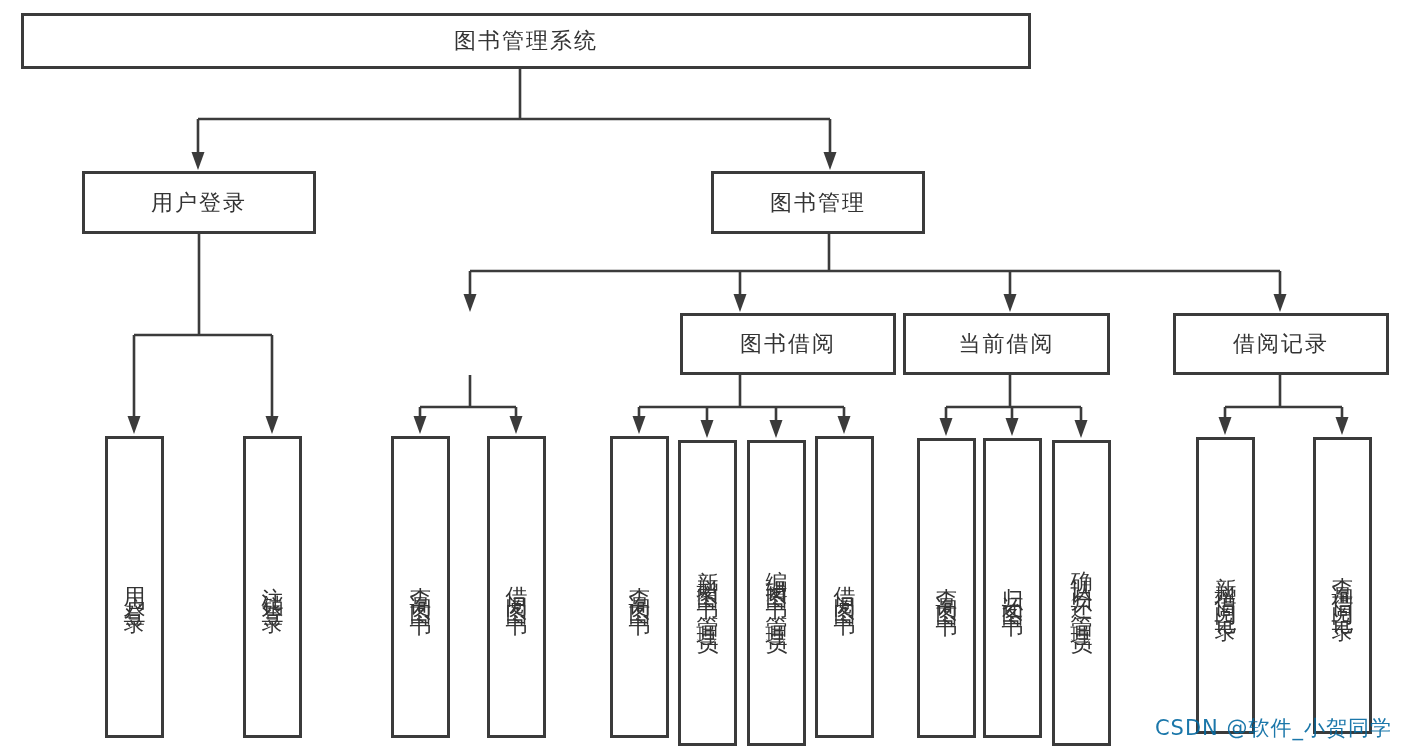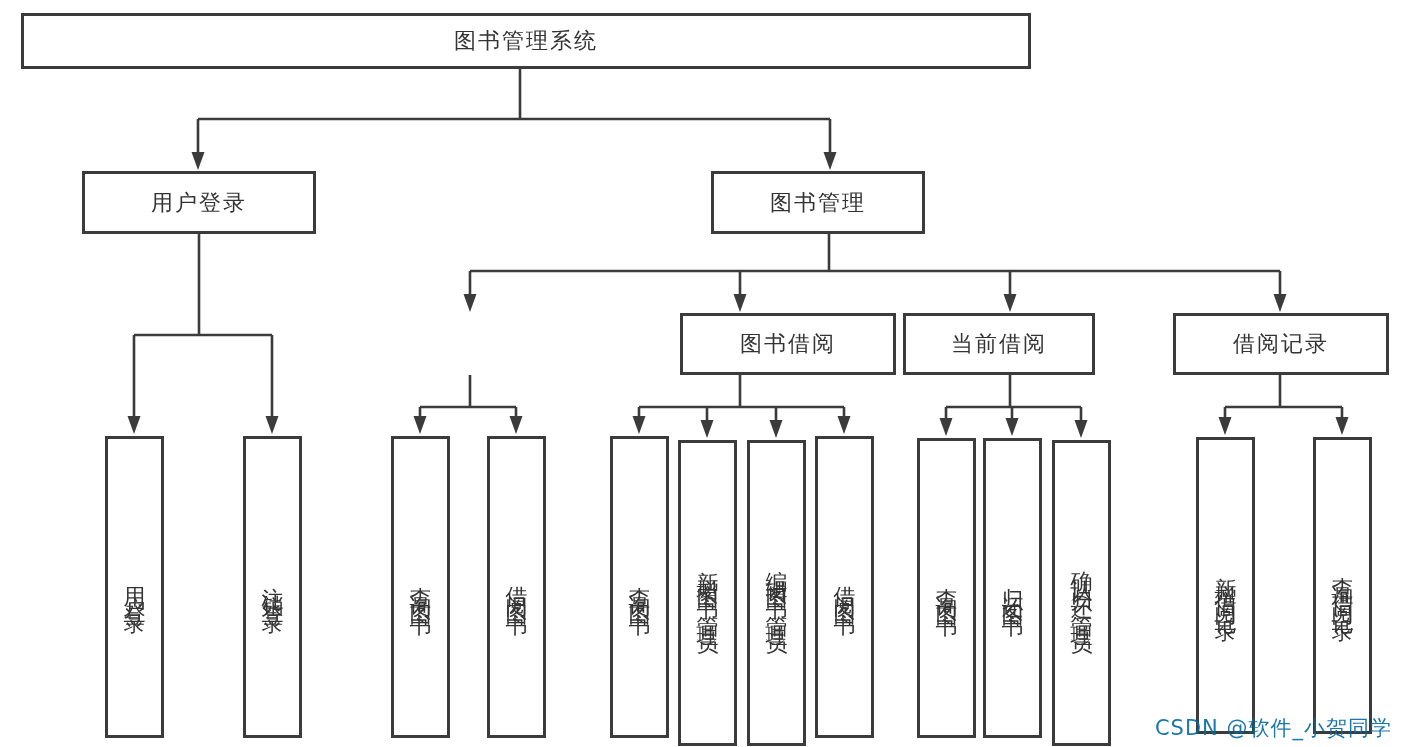--- a/index.html
+++ b/index.html
@@ -67,21 +67,21 @@
     opacity: 0.9;
     z-index: 5;
     white-space: nowrap;
   }
   
   .box-root           { left: 21px;   top: 13px;  width: 1010px; height: 56px; }
   .box-user-login     { left: 82px;   top: 171px; width: 234px; height: 63px; }
   .box-book-mgmt      { left: 711px;  top: 171px; width: 214px; height: 63px; }
   .box-new-books      { left: 363px;  top: 313px; width: 216px; height: 62px; }
   .box-book-borrow    { left: 633px;  top: 313px; width: 216px; height: 62px; margin-left: 47px; }
-  .box-current-borrow { left: 903px;  top: 313px; width: 192px; height: 62px; }
+  .box-current-borrow { left: 903px;  top: 313px; width: 207px; height: 62px; }
   .box-borrow-records { left: 1173px; top: 313px; width: 216px; height: 62px; }
   
   .leaf-g1a { left: 105px;  top: 436px; height: 302px; }
   .leaf-g1b { left: 243px;  top: 436px; height: 302px; }
   .leaf-g2a { left: 391px;  top: 436px; height: 302px; }
   .leaf-g2b { left: 487px;  top: 436px; height: 302px; }
   .leaf-g3a { left: 610px;  top: 436px; height: 302px; }
   .leaf-g3b { left: 678px;  top: 440px; height: 306px; }
   .leaf-g3c { left: 747px;  top: 440px; height: 306px; }
   .leaf-g3d { left: 815px;  top: 436px; height: 302px; }

